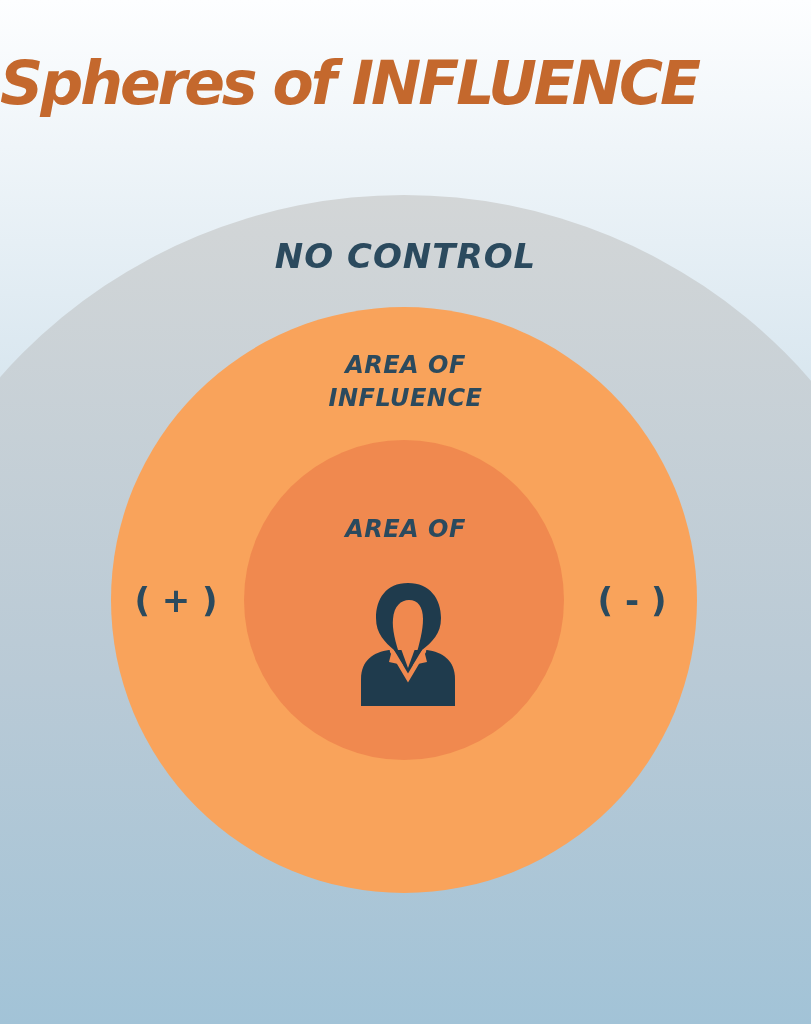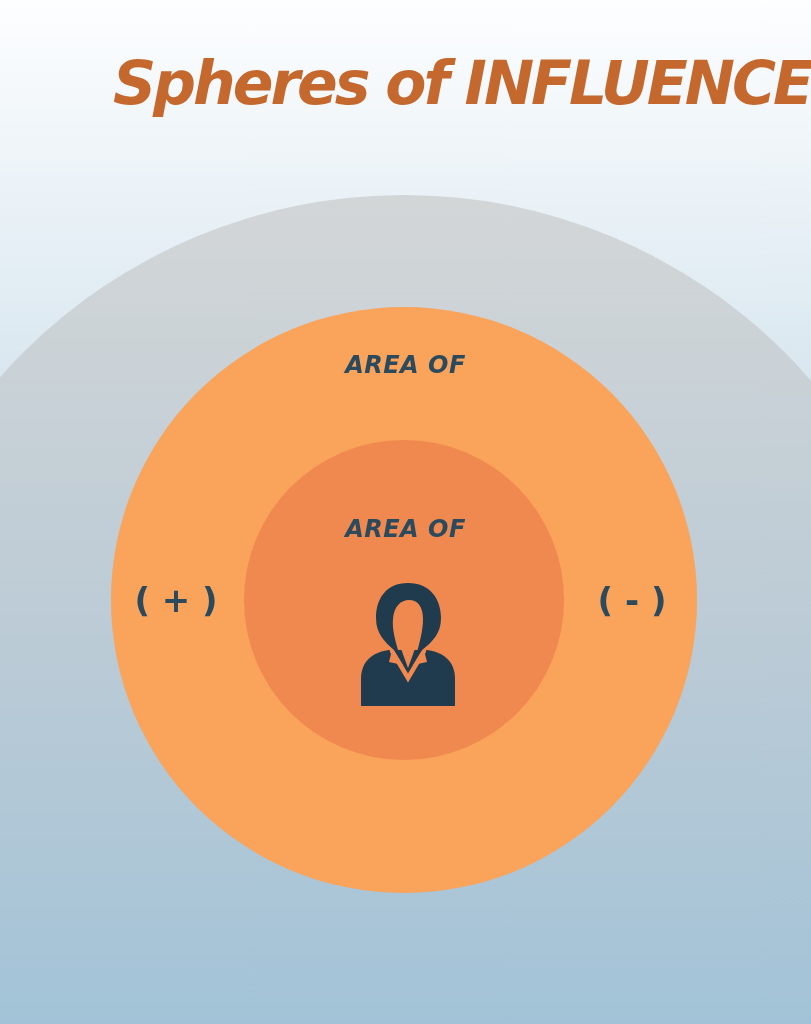--- a/index.html
+++ b/index.html
@@ -10,21 +10,21 @@
     width: 811px;
     height: 1024px;
     overflow: hidden;
     background: linear-gradient(180deg, var(--bg-top) 0%, #D8E6EF 38%, var(--bg-bottom) 75%);
   }
 
   .title {
     position: absolute;
     left: 0; right: 0; top: 48px;
     margin: 0;
-    text-align: right;
+    text-align: left;
     font-size: 60px;
     font-weight: bold;
     font-style: italic;
     letter-spacing: -3px;
     color: var(--title-color);
     white-space: nowrap;
   }
 
   .circle { position: absolute; border-radius: 50%; }
 
@@ -86,23 +86,25 @@
 <div class="canvas" style="--bg-top: #FDFEFF; --bg-bottom: #A2C3D7; --title-color: #C4682D; --text-color: #2B4A5E; --gray-top: #D3D6D7; --gray-bottom: #A2C3D7;">
 
   <h1 class="title">Spheres of INFLUENCE</h1>
 
   <div class="circle circle-no-control"></div>
 
   <div class="circle circle-influence" style="background: rgb(249, 163, 91);"></div>
 
   <div class="circle circle-control" style="background: rgb(240, 137, 79);"></div>
 
+  <div class="ring-label label-no-control">NO CONTROL</div>
 
   <div class="ring-label label-influence">
     <span class="line">AREA OF</span>
+    <span class="line">INFLUENCE</span>
   </div>
 
   <div class="ring-label label-control">
     <span class="line">AREA OF</span>
   </div>
 
   <div class="sign sign-plus">( + )</div>
 
   <div class="sign sign-minus">( - )</div>
 

